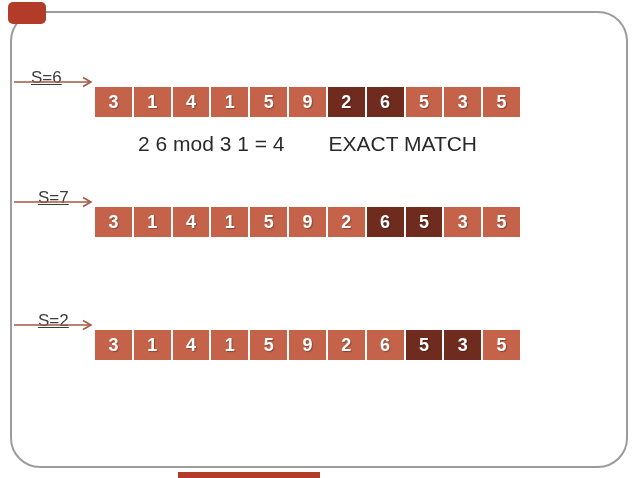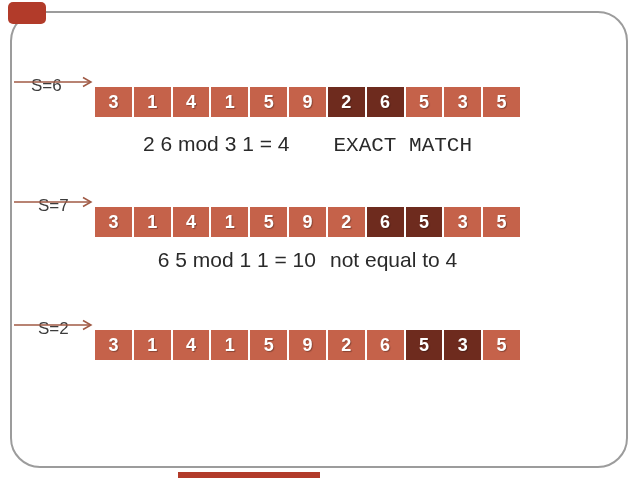--- a/index.html
+++ b/index.html
@@ -20,22 +20,22 @@
   .accent-bottom{
     position:absolute;left:178px;top:472px;width:142px;height:6px;
     background:var(--accent);z-index:3;
   }
   .rows{position:absolute;inset:0;z-index:2;}
   .row-block{position:absolute;left:0;width:638px;height:100px;}
   .row-block:nth-of-type(1){top:60px;}
   .row-block:nth-of-type(2){top:180px;}
   .row-block:nth-of-type(3){top:303px;}
   .shift-label{
-    position:absolute;left:31px;top:16px;
-    font-size:17px;line-height:20px;color:#3c3c3c;
+    position:absolute;left:31px;top:8px;
+    font-size:17px;line-height:20px;color:#3c3c3c;text-decoration:underline;
   }
   .row-block:nth-of-type(2) .shift-label,
   .row-block:nth-of-type(3) .shift-label{left:38px;}
   .shift-arrow{position:absolute;left:14px;top:16px;}
   .digit-array{
     position:absolute;left:95px;top:27px;width:425px;height:30px;
     display:flex;gap:2px;
   }
   .cell{
     flex:1;height:30px;line-height:30px;text-align:center;
@@ -44,21 +44,21 @@
     text-shadow:1px 1px 1px rgba(0,0,0,0.3);
   }
   .cell.hl{background:var(--cell-hl);}
   .formula-line{
     position:absolute;left:95px;top:67px;width:425px;
     text-align:center;white-space:nowrap;
     font-size:21px;line-height:26px;color:#2a2a2a;
   }
   .row-block:nth-of-type(1) .formula-line{top:71px;}
   .result{margin-left:14px;}
-  .row-block:nth-of-type(1) .result{margin-left:44px;font-family:Liberation Mono, monospace;}
+  .row-block:nth-of-type(1) .result{margin-left:44px;}
 </style>
 </head>
 <body style="--cell: #c5624a; --cell-hl: #6e2b1e; --arrow: #a05a45; --accent: #b23b2a;">
 
 <div class="slide-border"></div>
 <div class="accent-top"></div>
 <div class="accent-bottom"></div>
 
 <div class="rows">
   <div class="row-block">
@@ -97,23 +97,20 @@
         <div class="cell">4</div>
         <div class="cell">1</div>
         <div class="cell">5</div>
         <div class="cell">9</div>
         <div class="cell">2</div>
         <div class="cell hl">6</div>
         <div class="cell hl">5</div>
         <div class="cell">3</div>
         <div class="cell">5</div>
       </div>
-    <div class="formula-line">
-      <span>6 5 mod 1 1 = 10</span><span class="result">not equal to 4</span>
-    </div>
   </div>
 
   <div class="row-block">
     <div class="shift-label">S=2</div>
     <svg class="shift-arrow" width="82" height="12" viewBox="0 0 82 12">
       <line x1="0" y1="6" x2="76" y2="6" stroke="var(--arrow)" stroke-width="1.5"></line>
       <polyline points="69,1.5 77,6 69,10.5" fill="none" stroke="var(--arrow)" stroke-width="1.5"></polyline>
     </svg>
     <div class="digit-array">
         <div class="cell">3</div>

